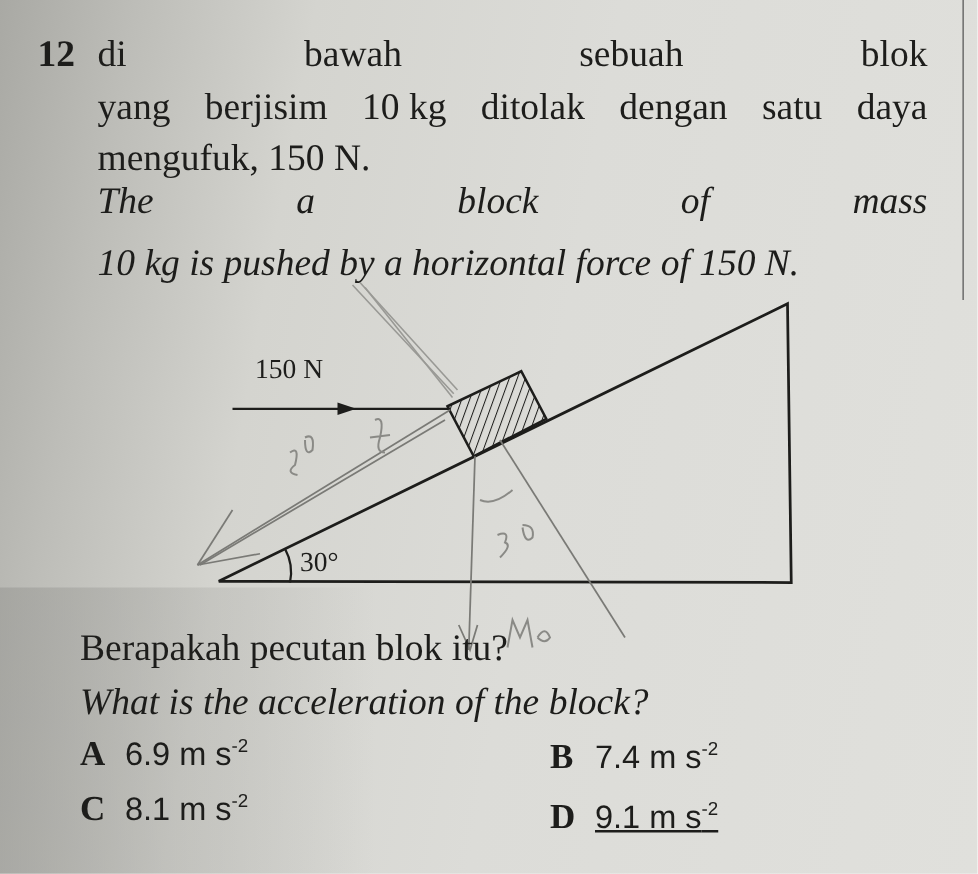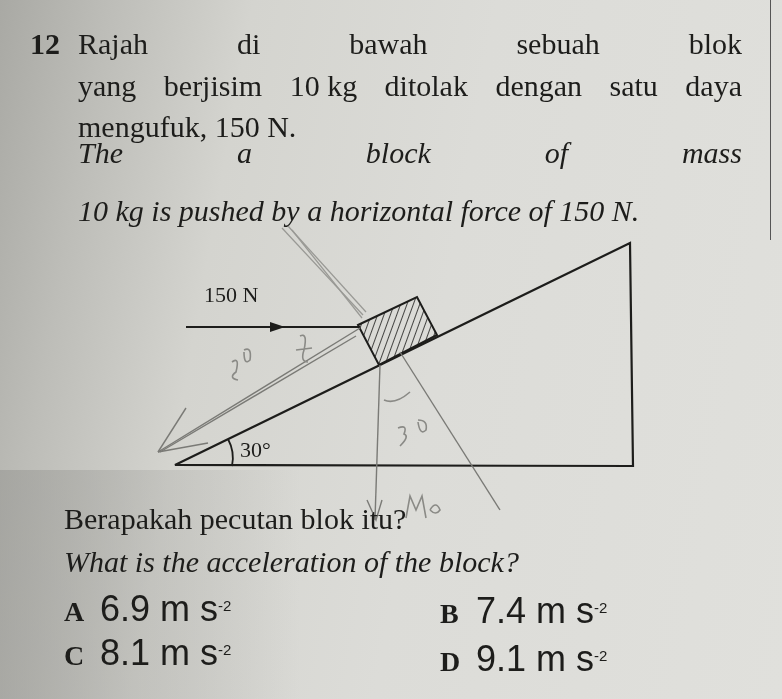--- a/index.html
+++ b/index.html
@@ -52,21 +52,21 @@
       white-space: nowrap;
     }
     .opt .letter {
       font-weight: bold;
       font-family: "Liberation Serif", serif;
       display: inline-block;
       width: 36px;
     }
     .opt .val {
       font-family: "Liberation Sans", "DejaVu Sans", sans-serif;
-      font-size: 36px;
+      font-size: 26px;
     }
     .opt sup {
       font-size: 15px;
       font-family: "Liberation Sans", sans-serif;
     }
     svg.diagram {
       position: absolute;
       left: 0; top: 0;
     }
     .diag-label {
@@ -77,40 +77,39 @@
   </style>
 </head>
 <body>
 
 <div class="shade-bottom"></div>
 <div class="right-rule"></div>
 
 <div class="qnum">12</div>
 
 <div class="line justify" style="top:27px;">
-  <span>Rajah</span>
   <span>di</span>
   <span>bawah</span>
   <span>sebuah</span>
   <span>blok</span>
 </div>
 
 <div class="line justify" style="top:69px;">
   <span>yang</span>
   <span>berjisim</span>
   <span>10 kg</span>
   <span>ditolak</span>
   <span>dengan</span>
   <span>satu</span>
   <span>daya</span>
 </div>
 
 <div class="line" style="top:110px;">mengufuk, 150 N.</div>
 
-<div class="line justify italic" style="top:136px;">
+<div class="line justify italic" style="top:144px;">
   <span>The</span>
   <span>a</span>
   <span>block</span>
   <span>of</span>
   <span>mass</span>
 </div>
 
 <div class="line italic" style="top:194px;">10 kg is pushed by a horizontal force of 150 N.</div>
 
 <svg class="diagram" width="782" height="699" viewBox="0 0 782 699">
@@ -169,15 +168,15 @@
 
 <div class="opt" style="left:64px; top:588px;">
   <span class="letter">A</span><span class="val">6.9 m s</span><sup>-2</sup>
 </div>
 <div class="opt" style="left:440px; top:590px;">
   <span class="letter">B</span><span class="val">7.4 m s</span><sup>-2</sup>
 </div>
 <div class="opt" style="left:64px; top:632px;">
   <span class="letter">C</span><span class="val">8.1 m s</span><sup>-2</sup>
 </div>
-<div class="opt" style="left:440px; top:638px;">
+<div class="opt" style="left:440px; top:638px;text-decoration:underline;">
   <span class="letter">D</span><span class="val">9.1 m s</span><sup>-2</sup>
 </div>
 
 </body></html>

